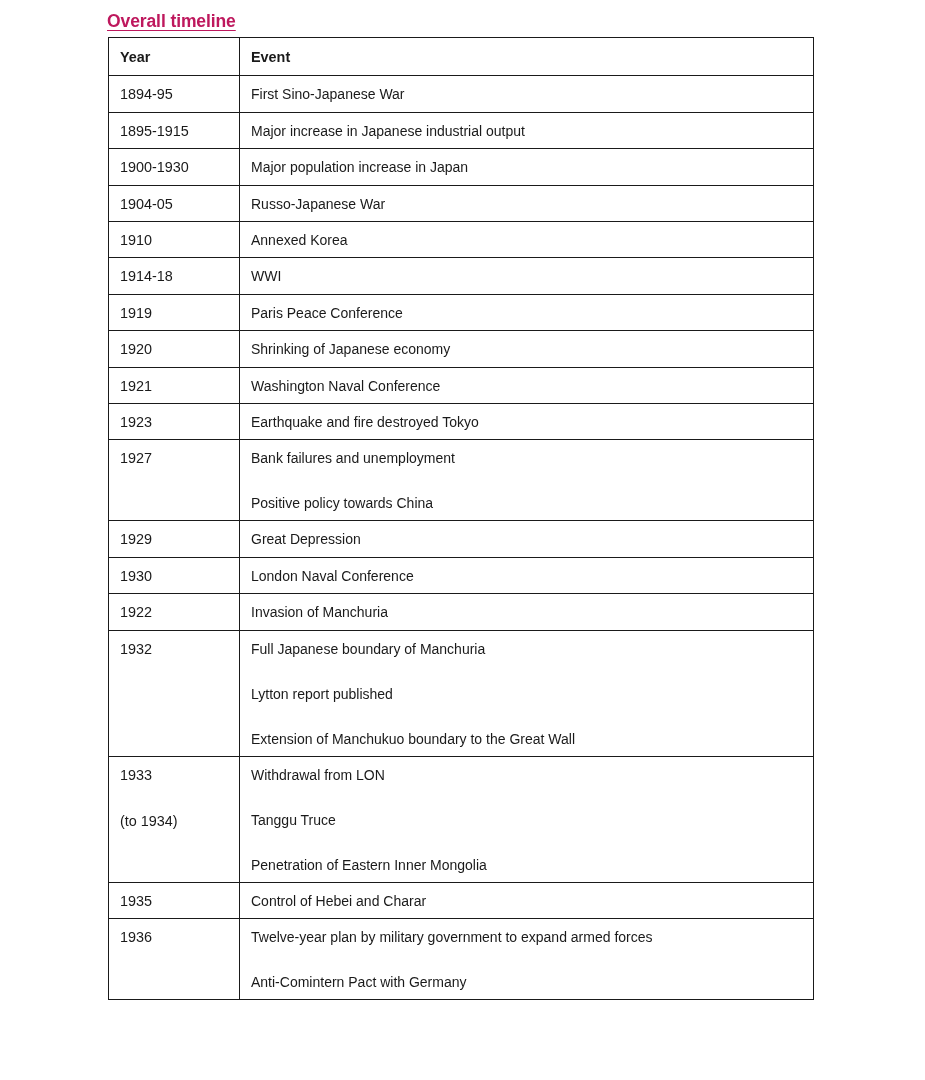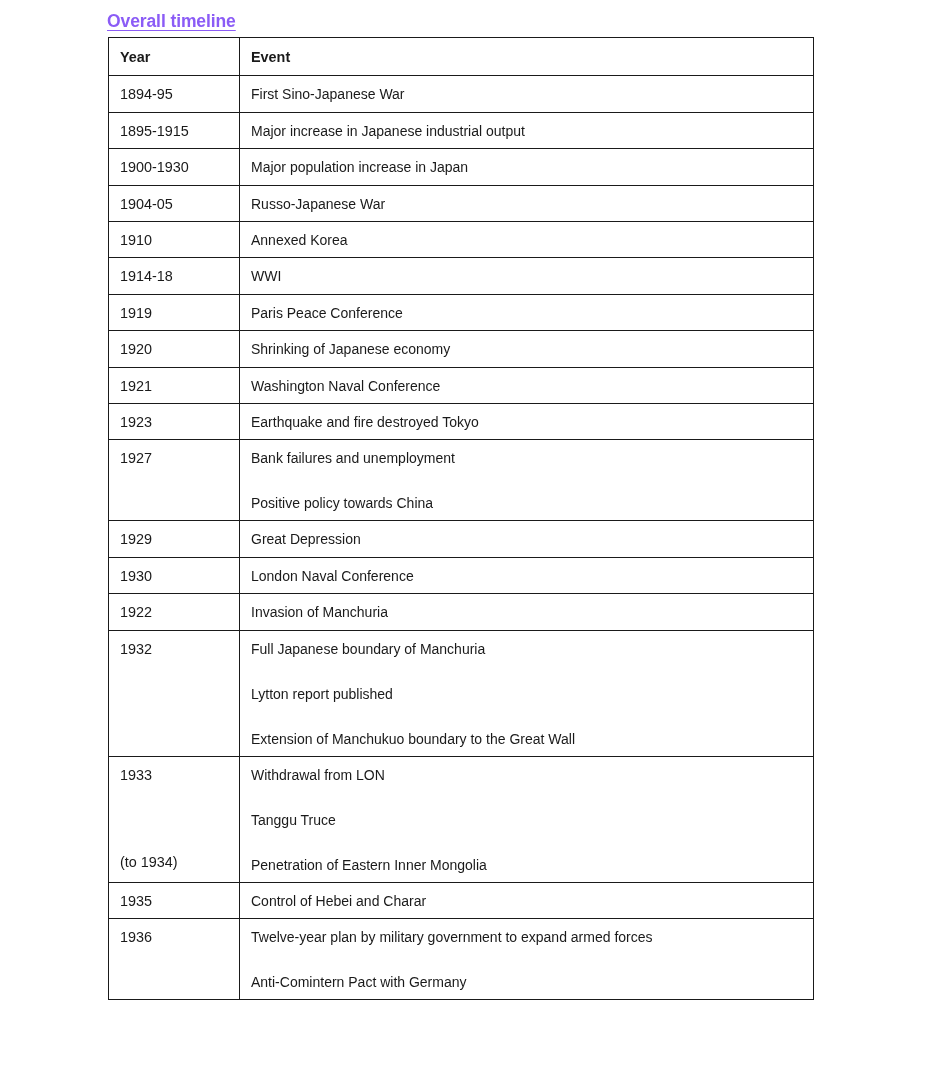--- a/index.html
+++ b/index.html
@@ -71,28 +71,28 @@
   }
   .event-line + .event-line {
     margin-top: 31px;
   }
   .year-line {
     display: block;
     font-size: 14.4px;
     line-height: 1.0;
     white-space: nowrap;
   }
-  .year-line.spacer-2 { margin-top: 73px; }
+  .year-line.spacer-2 { margin-top: 32px; }
 </style>
 </head>
 <body>
 
 <div class="page">
 
-  <div class="doc-heading" style="color: #8b5cf6;">Overall timeline</div>
+  <div class="doc-heading" style="color: #be185d;">Overall timeline</div>
 
   <table class="timeline-table">
     <colgroup>
       <col class="col-year">
       <col class="col-event">
     </colgroup>
     <thead>
       <tr>
         <th>
           <div class="cell-pad header-cell">Year</div>

